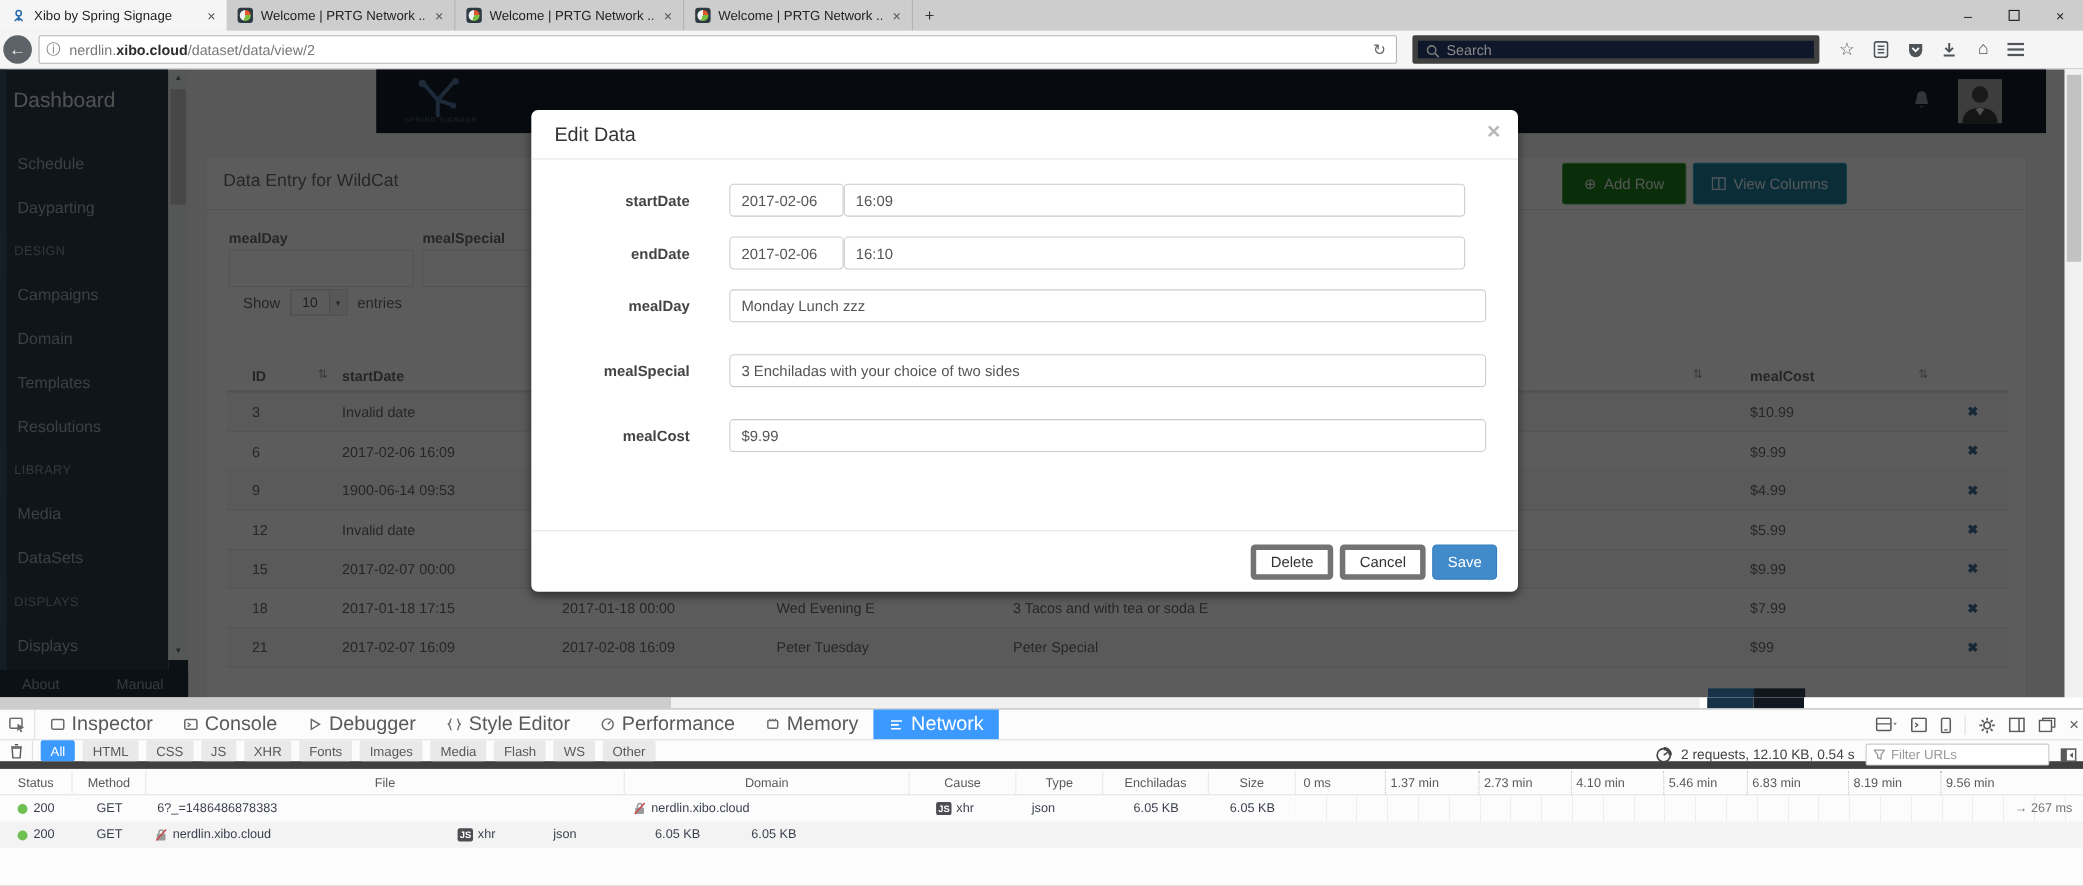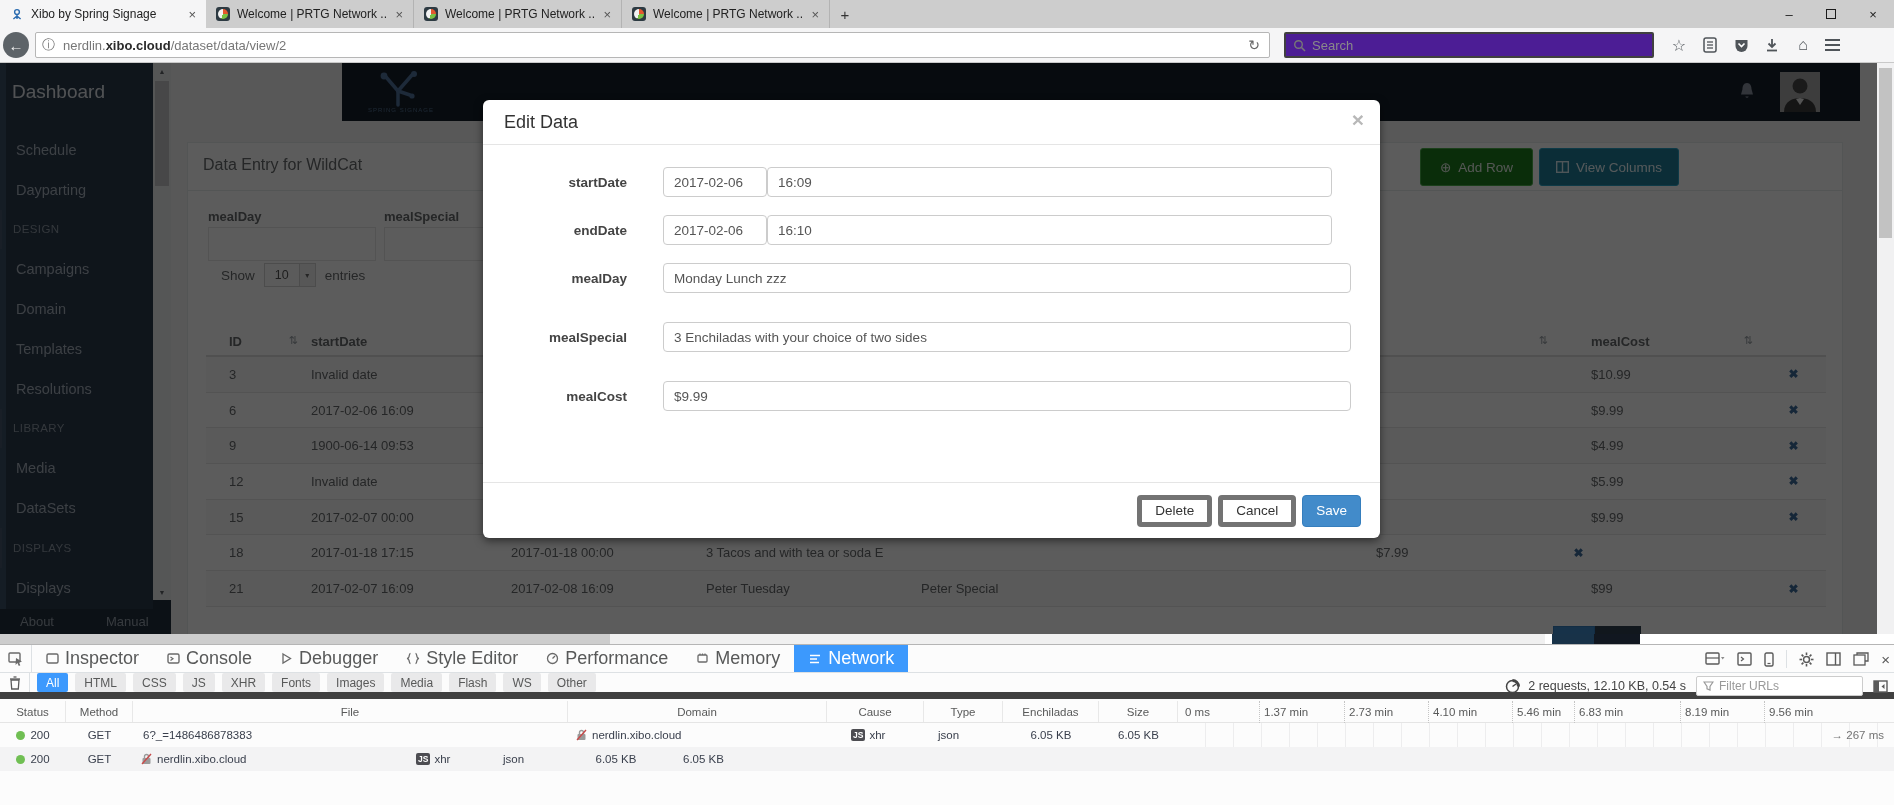--- a/index.html
+++ b/index.html
@@ -27,22 +27,22 @@
   .navbar { position:absolute; left:0; top:28px; width:1894px; height:35px; background:#f5f5f6;
             border-bottom:1px solid #c9c9c9; display:flex; align-items:center; }
   .back-btn { width:26px; height:26px; border-radius:50%; background:#5d6368; color:#f3f3f3; display:flex;
               align-items:center; justify-content:center; font-size:15px; margin:0 6px 0 3px; }
   .url-box { width:1235px; height:26px; background:#fff; border:1px solid #b6b6b6; border-radius:2px;
              display:flex; align-items:center; padding:0 6px; font-size:13px; }
   .info-ico { color:#777; font-size:13px; margin-right:8px; }
   .url-text { flex:1; white-space:nowrap; overflow:hidden; color:#777; }
   .url-text .domain { color:#2b2b2b; font-weight:bold; }
   .reload-ico { color:#666; font-size:14px; padding:0 3px; }
-  .search-box { width:370px; height:26px; background:#4c1d95; border:2px solid #404040; border-radius:2px;
-                margin-left:14px; display:flex; align-items:center; padding:0 7px; font-size:13px; color:#8a8a8a; gap:6px;}
+  .search-box { width:370px; height:26px; background:#0f172a; border:5px solid #404040; border-radius:2px;
+                margin-left:14px; display:flex; align-items:flex-end; padding:0 7px; font-size:13px; color:#8a8a8a; gap:6px;}
   .nav-icons { display:flex; align-items:center; gap:13px; margin-left:16px; color:#4f5459; }
   .nav-ico { width:18px; height:18px; display:flex; align-items:center; justify-content:center; font-size:16px; }
   .hamburger { display:flex; flex-direction:column; gap:3px; }
   .hamburger span { width:15px; height:2px; background:#4f5459; display:block; }
 
   
   .viewport { position:absolute; left:0; top:63px; width:1877px; height:571px; overflow:hidden; background:#f3f3f4; }
   .backdrop { position:absolute; left:0; top:0; width:1877px; height:571px; background:rgba(0,0,0,0.64); z-index:5; }
 
   
@@ -425,20 +425,21 @@
           <div class="c4"></div>
             <div class="c5">$9.99</div>
           <div class="c6">
               <span class="del-x">✖</span>
             </div>
         </div>
         <div class="grid-row t-row" style="top:392.5px;">
           <div class="c0">18</div>
             <div class="c1">2017-01-18 17:15</div>
           <div class="c2">2017-01-18 00:00</div>
+            <div class="c3">Wed Evening E</div>
           <div class="c4">3 Tacos and with tea or soda E</div>
             <div class="c5">$7.99</div>
           <div class="c6">
               <span class="del-x">✖</span>
             </div>
         </div>
         <div class="grid-row t-row odd" style="top:428.2px;">
           <div class="c0">21</div>
             <div class="c1">2017-02-07 16:09</div>
           <div class="c2">2017-02-08 16:09</div>
@@ -675,21 +676,21 @@
       <div class="nc4">Cause</div>
       <div class="nc5">Type</div>
       <div class="nc6">Enchiladas</div>
       <div class="nc7">Size</div>
       <div class="nc8">
         <span class="tick" style="left:3px; border-left:none;">0 ms</span>
         <span class="tick" style="left:81px;">1.37 min</span>
         <span class="tick" style="left:166px;">2.73 min</span>
         <span class="tick" style="left:250px;">4.10 min</span>
         <span class="tick" style="left:334px;">5.46 min</span>
-        <span class="tick" style="left:396px;">6.83 min</span>
+        <span class="tick" style="left:410px;">6.83 min</span>
         <span class="tick" style="left:502px;">8.19 min</span>
         <span class="tick" style="left:586px;">9.56 min</span>
       </div>
     </div>
 
     <div class="net-row">
       <div class="nc0">
           <span class="dot"></span>
           <span>200</span>
         </div>

